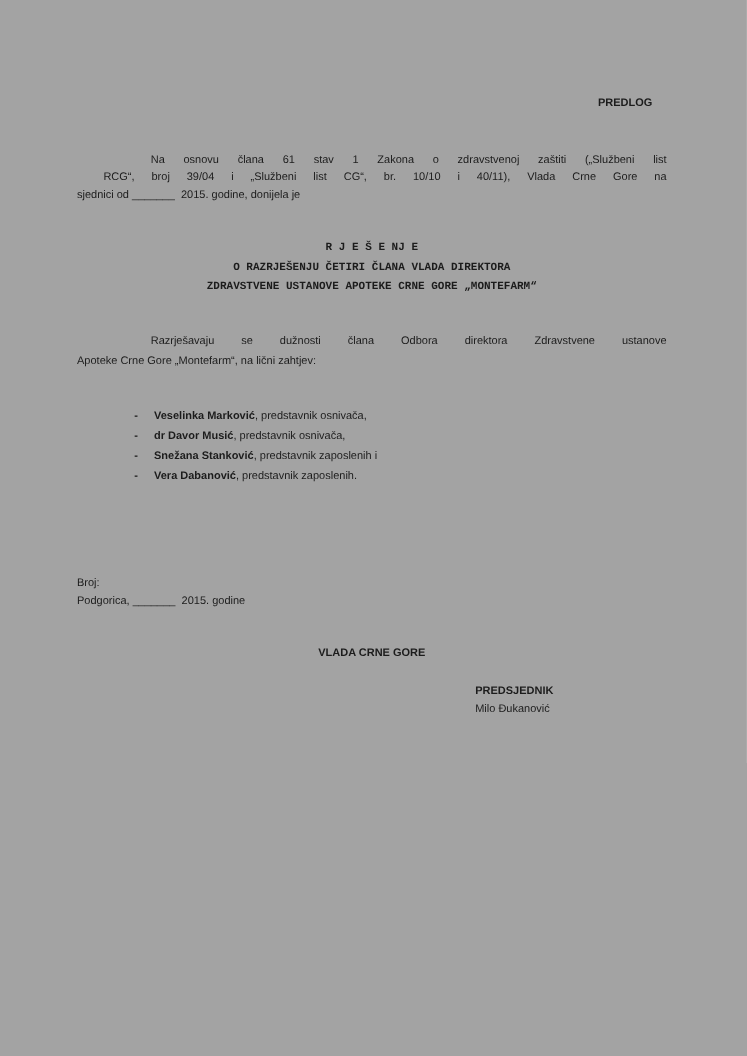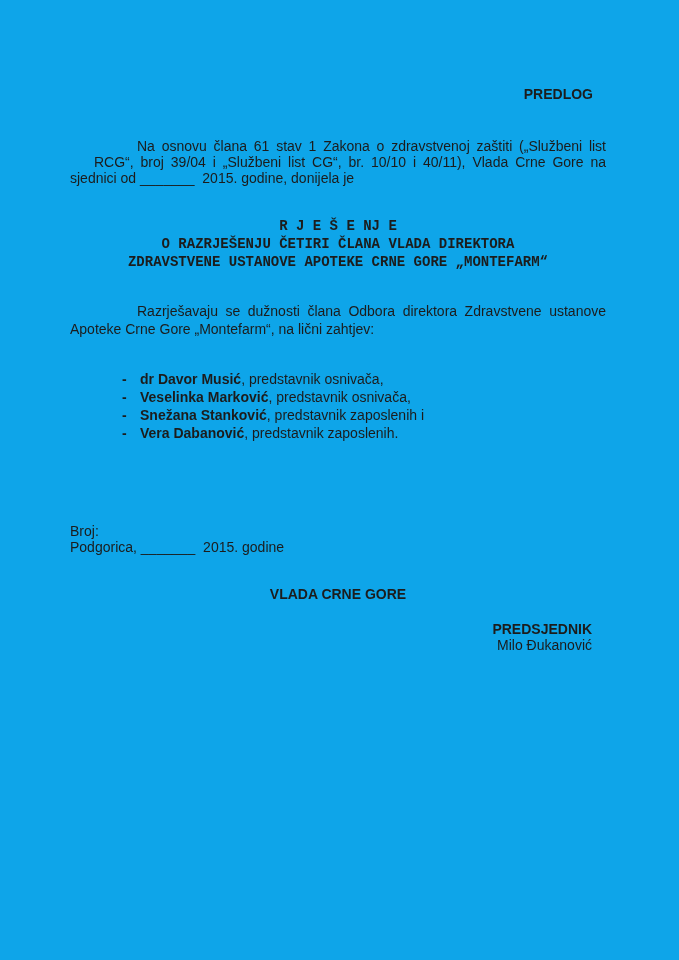--- a/index.html
+++ b/index.html
@@ -5,24 +5,24 @@
   html, body {
     margin: 0;
     padding: 0;
     background: #ffffff;
   }
   .page {
     position: relative;
     width: 679px;
     height: 960px;
     box-sizing: border-box;
-    background: #0ea5e9;
+    background: #a3a3a3;
     color: #1c1c1c;
     font-family: "Liberation Sans", "DejaVu Sans", sans-serif;
-    font-size: 14px;
+    font-size: 10px;
     line-height: 16px;
     padding: 86px 73px 0 70px;
     overflow: hidden;
   }
   .predlog {
     font-weight: bold;
     text-align: right;
     padding-right: 13px;
   }
   .intro {
@@ -72,21 +72,21 @@
     white-space: pre-wrap;
   }
   .issuer {
     margin-top: 31px;
     font-weight: bold;
     text-align: center;
   }
   .signature {
     width: 160px;
     margin: 19px 14px 0 auto;
-    text-align: right;
+    text-align: left;
   }
   .sig-title {
     font-weight: bold;
   }
 </style>
 </head>
 <body>
 
 <div class="page">
 
@@ -104,24 +104,24 @@
     <div>ZDRAVSTVENE USTANOVE APOTEKE CRNE GORE „MONTEFARM“</div>
   </div>
 
   <div class="body-par">
     <div class="jline indent">Razrješavaju se dužnosti člana Odbora direktora Zdravstvene ustanove</div>
     <div class="plainline">Apoteke Crne Gore „Montefarm“, na lični zahtjev:</div>
   </div>
 
   <div class="members">
     <div class="member">
-      <span class="dash">-</span><span class="mname">dr Davor Musić</span><span class="mrole">, predstavnik osnivača,</span>
+      <span class="dash">-</span><span class="mname">Veselinka Marković</span><span class="mrole">, predstavnik osnivača,</span>
     </div>
     <div class="member">
-      <span class="dash">-</span><span class="mname">Veselinka Marković</span><span class="mrole">, predstavnik osnivača,</span>
+      <span class="dash">-</span><span class="mname">dr Davor Musić</span><span class="mrole">, predstavnik osnivača,</span>
     </div>
     <div class="member">
       <span class="dash">-</span><span class="mname">Snežana Stanković</span><span class="mrole">, predstavnik zaposlenih i</span>
     </div>
     <div class="member">
       <span class="dash">-</span><span class="mname">Vera Dabanović</span><span class="mrole">, predstavnik zaposlenih.</span>
     </div>
   </div>
 
   <div class="meta">

